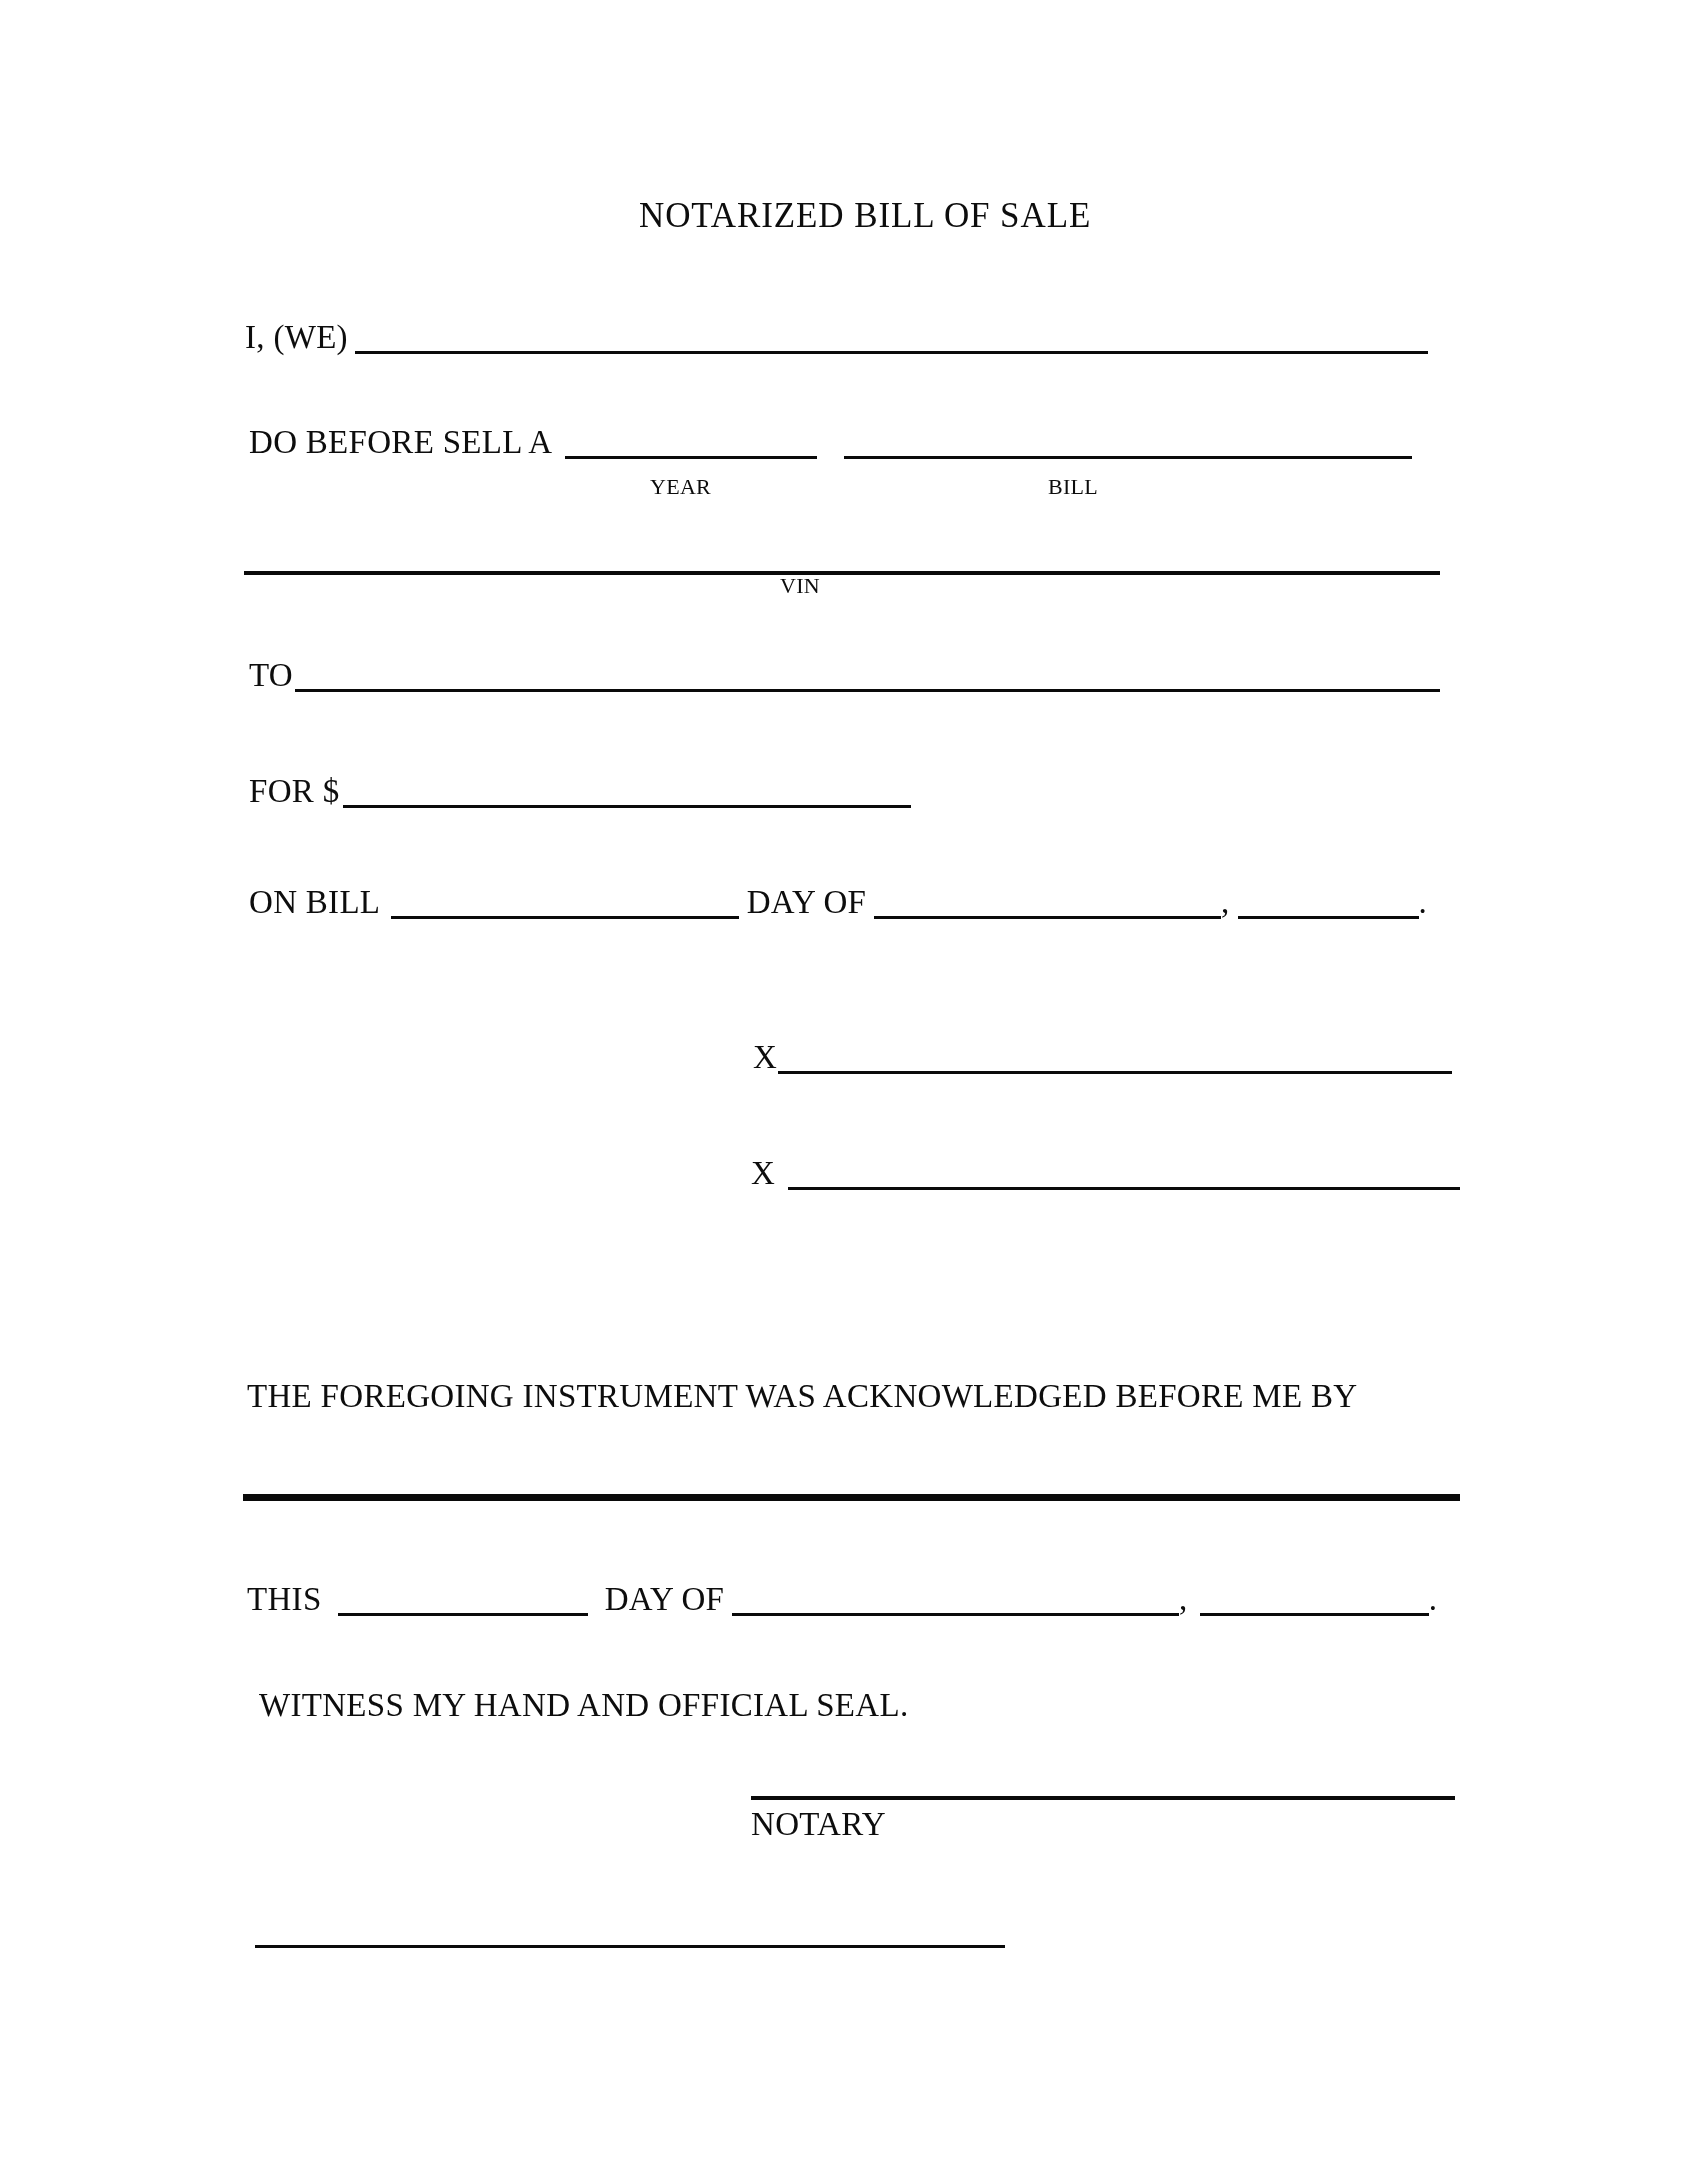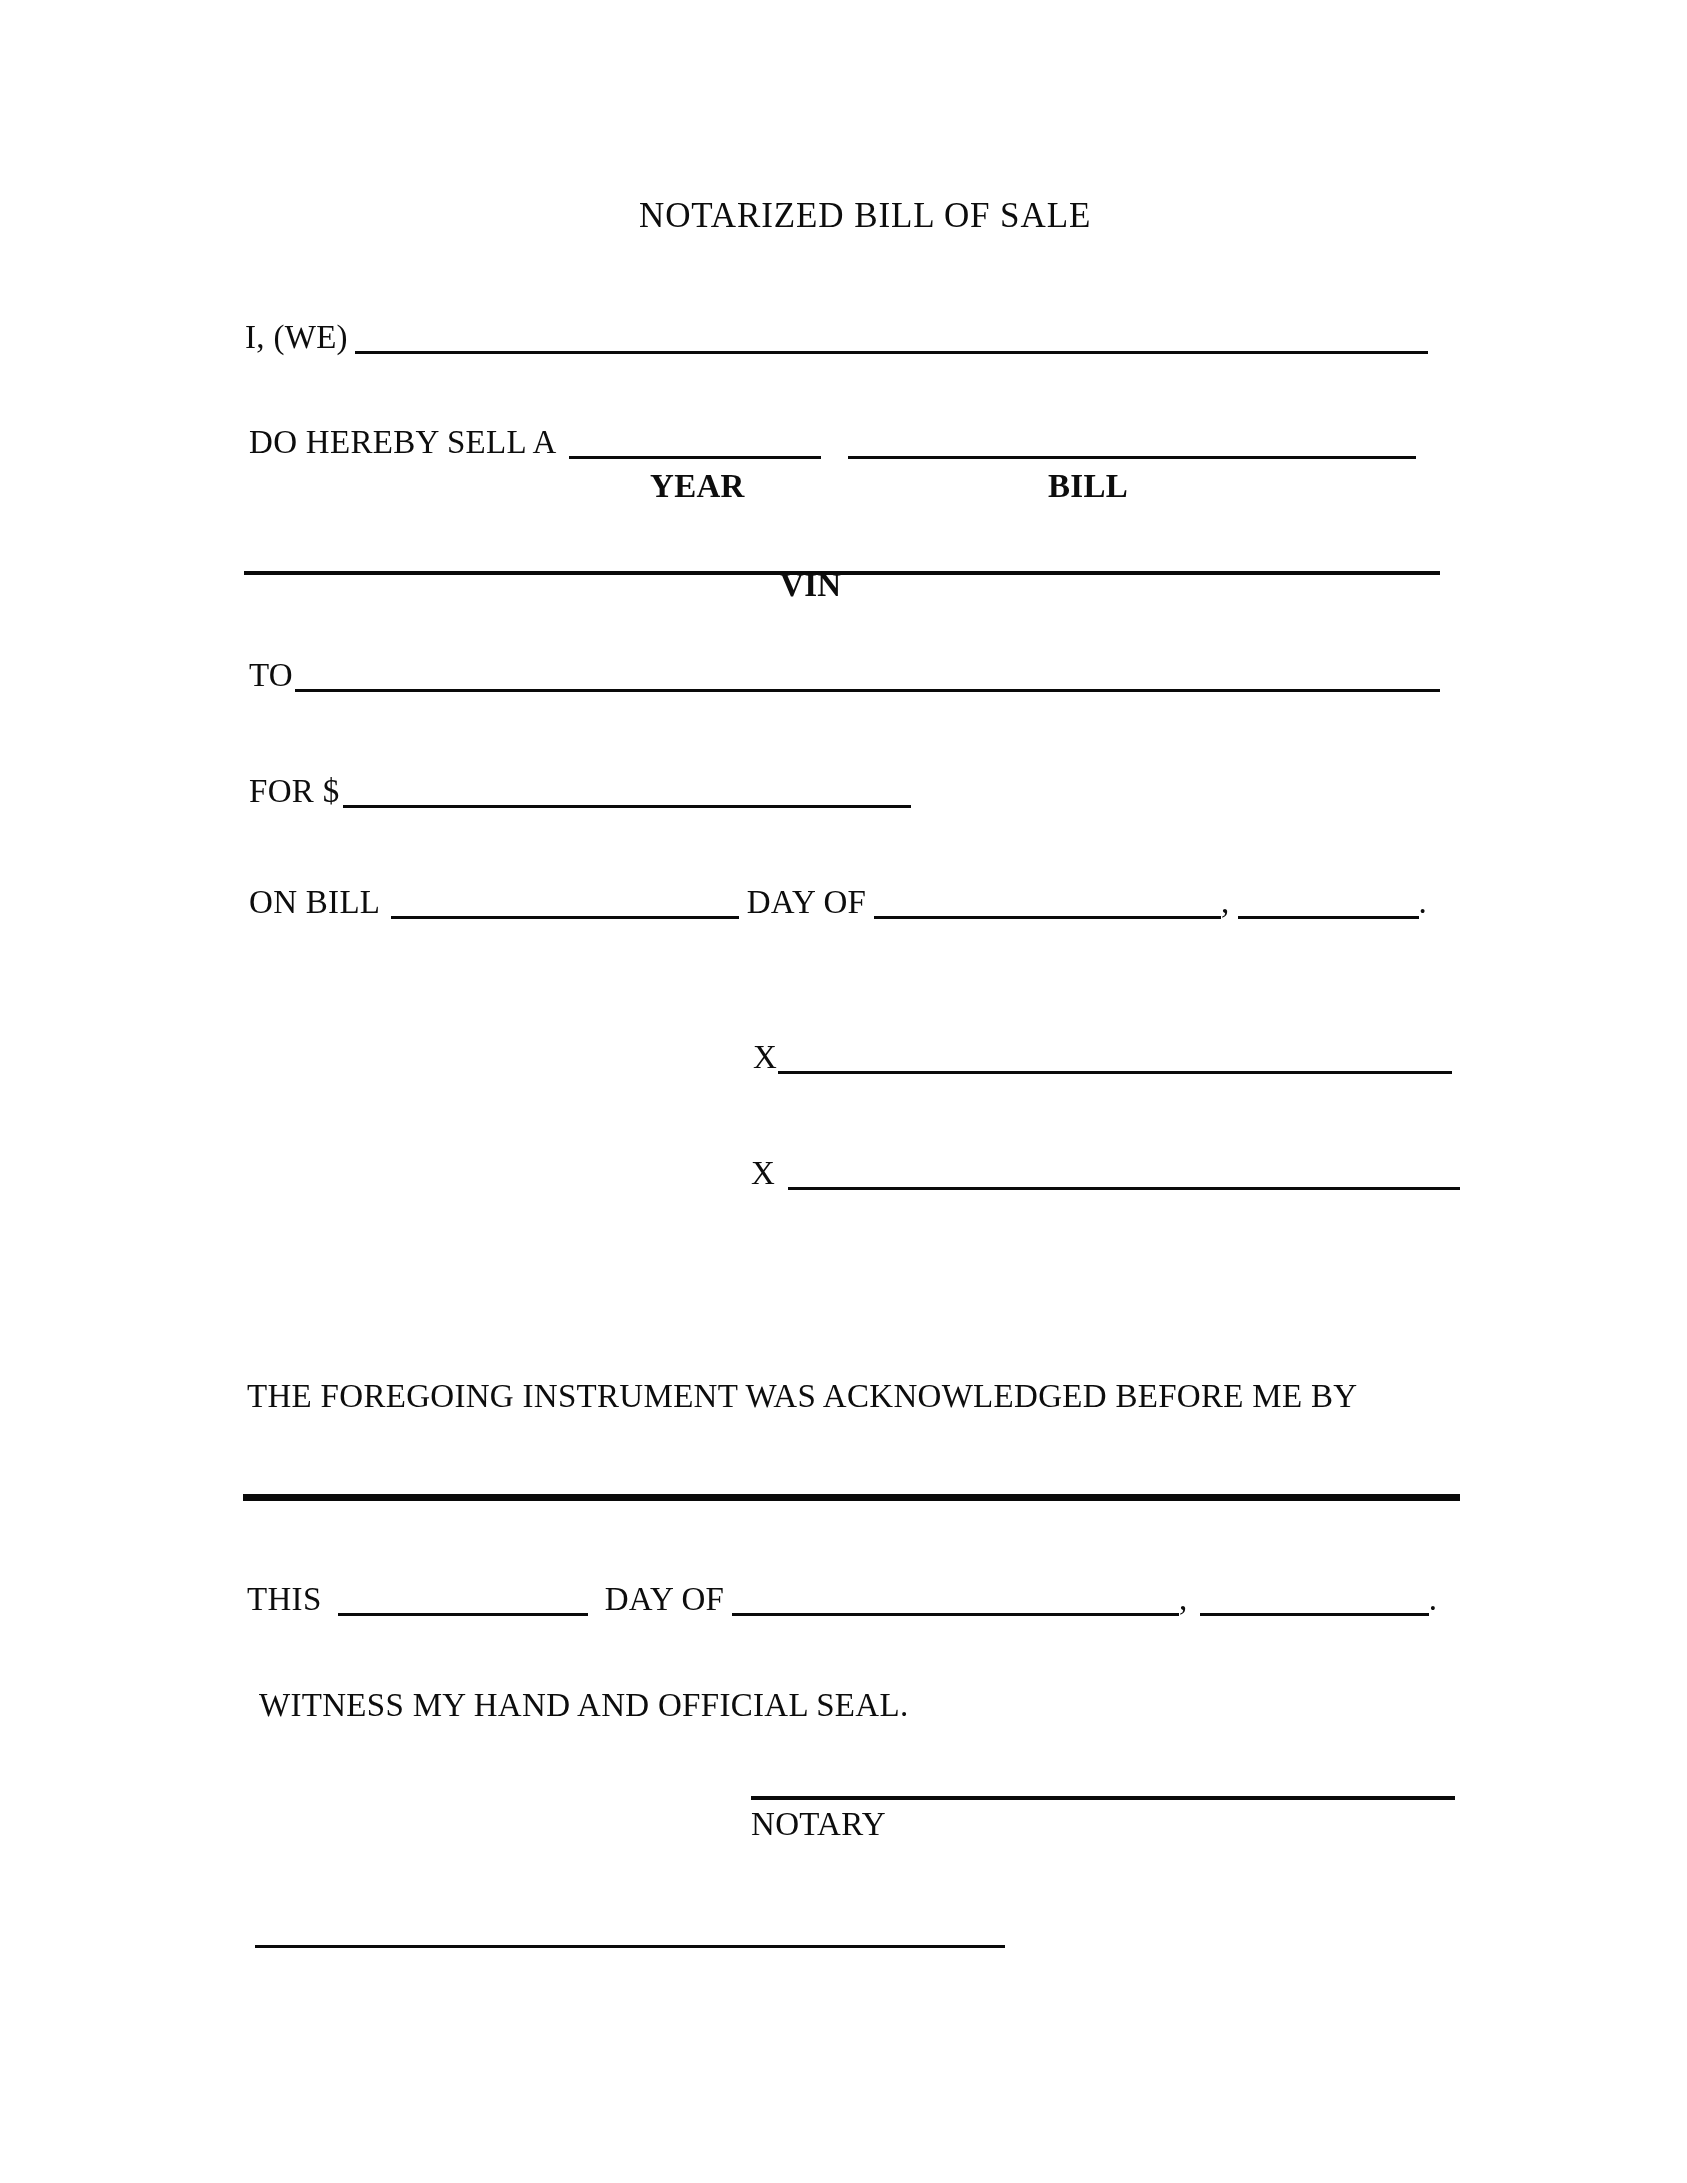--- a/index.html
+++ b/index.html
@@ -30,33 +30,33 @@
     height: 26px;
   }
   .hline {
     position: absolute;
     background: #0a0a0a;
     height: 3.5px;
   }
   .hline-thick {
     height: 7px;
   }
-  .caption { font-size: 33px; font-weight: bold; }
+  .caption { font-size: 22px; }
 </style>
 </head>
 <body>
 
 <div class="row title-row" style="left:639px; top:197px;">NOTARIZED BILL OF SALE</div>
 
 <div class="row" style="left:245px; top:319px;">
   <span>I, (WE)</span><span class="blank" style="width:1073px; margin-left:7px;"></span>
 </div>
 
 <div class="row" style="left:249px; top:424px;">
-  <span>DO HEREBY SELL A</span><span class="blank" style="width:252px; margin-left:12.2px;"></span><span class="blank" style="width:568px; margin-left:27px;"></span>
+  <span>DO BEFORE SELL A</span><span class="blank" style="width:252px; margin-left:12.2px;"></span><span class="blank" style="width:568px; margin-left:27px;"></span>
 </div>
 <div class="row caption" style="left:650px; top:468px;">YEAR</div>
 <div class="row caption" style="left:1048px; top:468px;">BILL</div>
 
 <div class="hline" style="left:244px; top:571px; width:1196px;"></div>
 <div class="row caption" style="left:780px; top:567px;">VIN</div>
 
 <div class="row" style="left:249px; top:657px;">
   <span>TO</span><span class="blank" style="width:1145px; margin-left:1.7px;"></span>
 </div>

